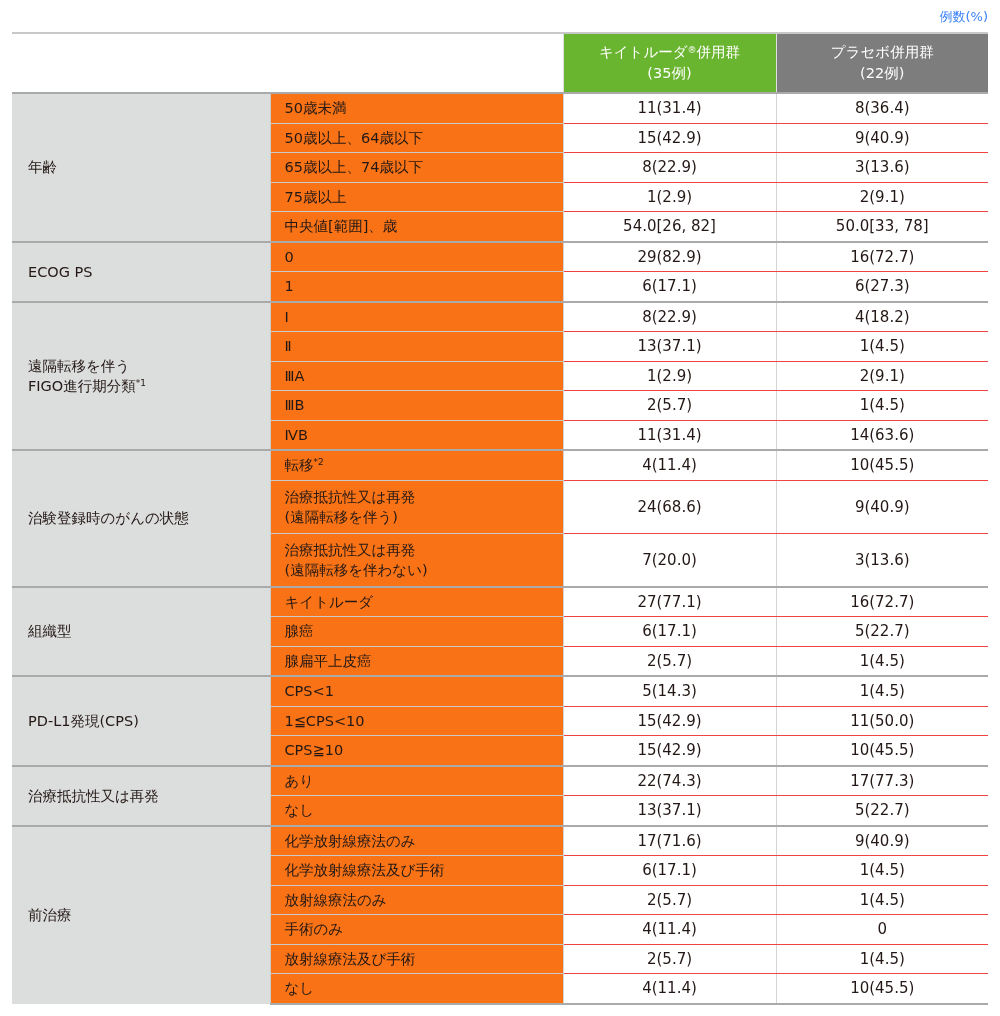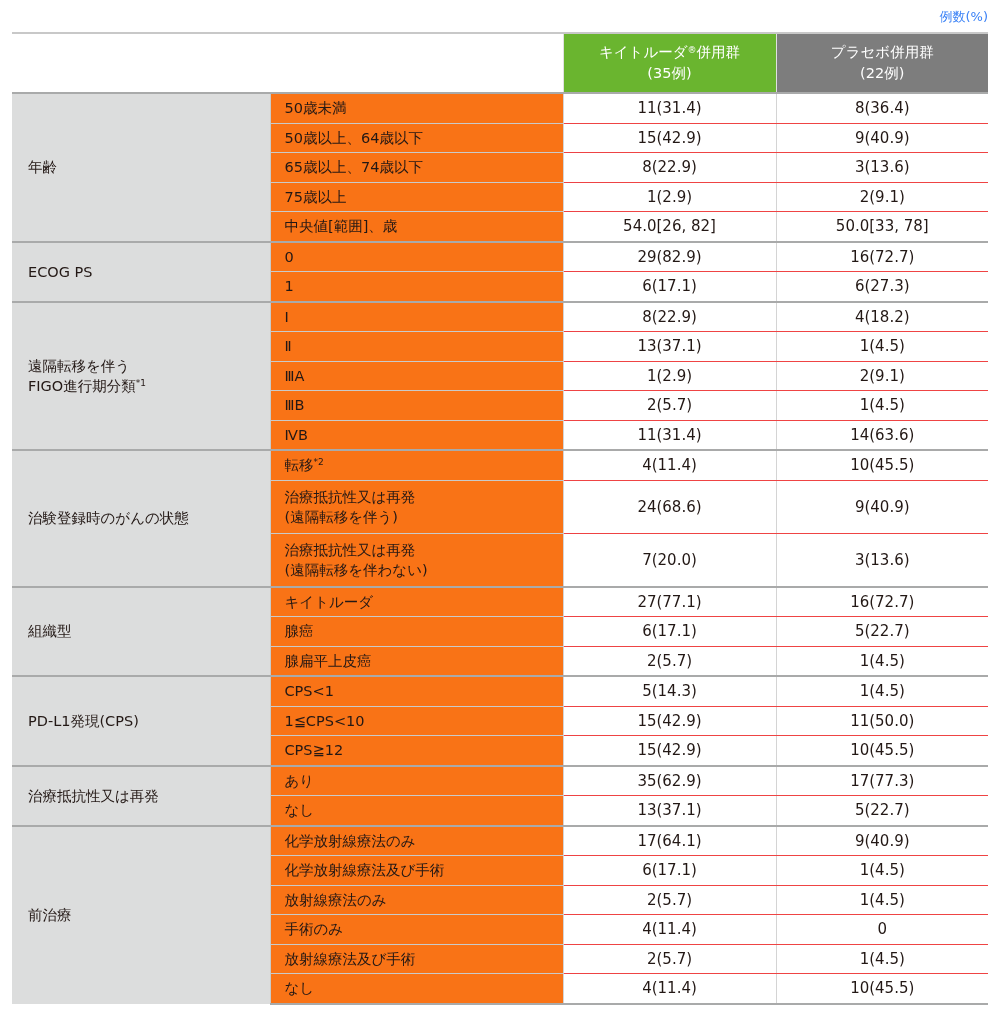--- a/index.html
+++ b/index.html
@@ -160,41 +160,41 @@
       <td class="sub">CPS&lt;1</td>
       <td class="v">5(14.3)</td>
       <td class="v">1(4.5)</td>
     </tr>
     <tr>
       <td class="sub">1≦CPS&lt;10</td>
       <td class="v">15(42.9)</td>
       <td class="v">11(50.0)</td>
     </tr>
     <tr>
-      <td class="sub">CPS≧12</td>
+      <td class="sub">CPS≧10</td>
       <td class="v">15(42.9)</td>
       <td class="v">10(45.5)</td>
     </tr>
 
     <tr class="gstart">
       <td class="grp" rowspan="2">治療抵抗性又は再発</td>
       <td class="sub">あり</td>
-      <td class="v">35(62.9)</td>
+      <td class="v">22(74.3)</td>
       <td class="v">17(77.3)</td>
     </tr>
     <tr>
       <td class="sub">なし</td>
       <td class="v">13(37.1)</td>
       <td class="v">5(22.7)</td>
     </tr>
 
     <tr class="gstart">
       <td class="grp" rowspan="6">前治療</td>
       <td class="sub">化学放射線療法のみ</td>
-      <td class="v">17(64.1)</td>
+      <td class="v">17(71.6)</td>
       <td class="v">9(40.9)</td>
     </tr>
     <tr>
       <td class="sub">化学放射線療法及び手術</td>
       <td class="v">6(17.1)</td>
       <td class="v">1(4.5)</td>
     </tr>
     <tr>
       <td class="sub">放射線療法のみ</td>
       <td class="v">2(5.7)</td>

